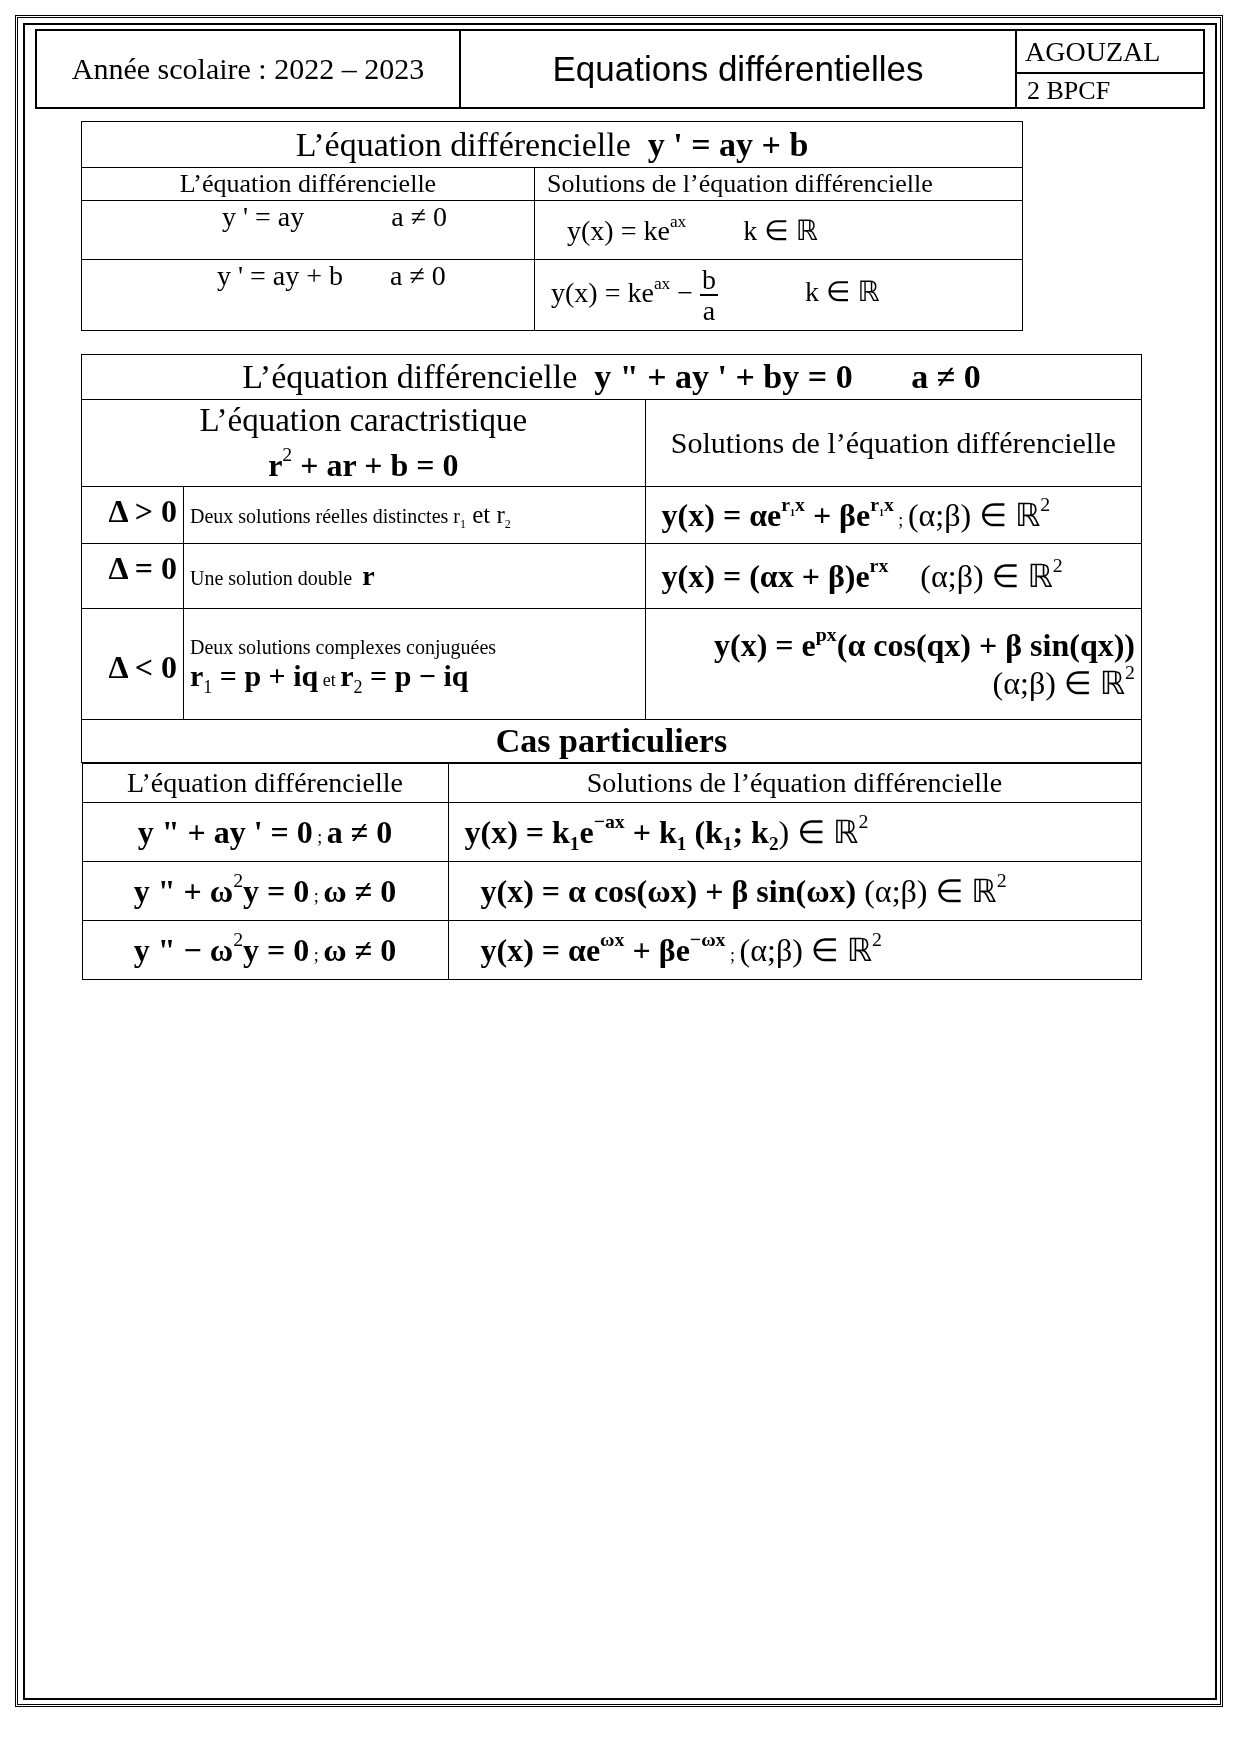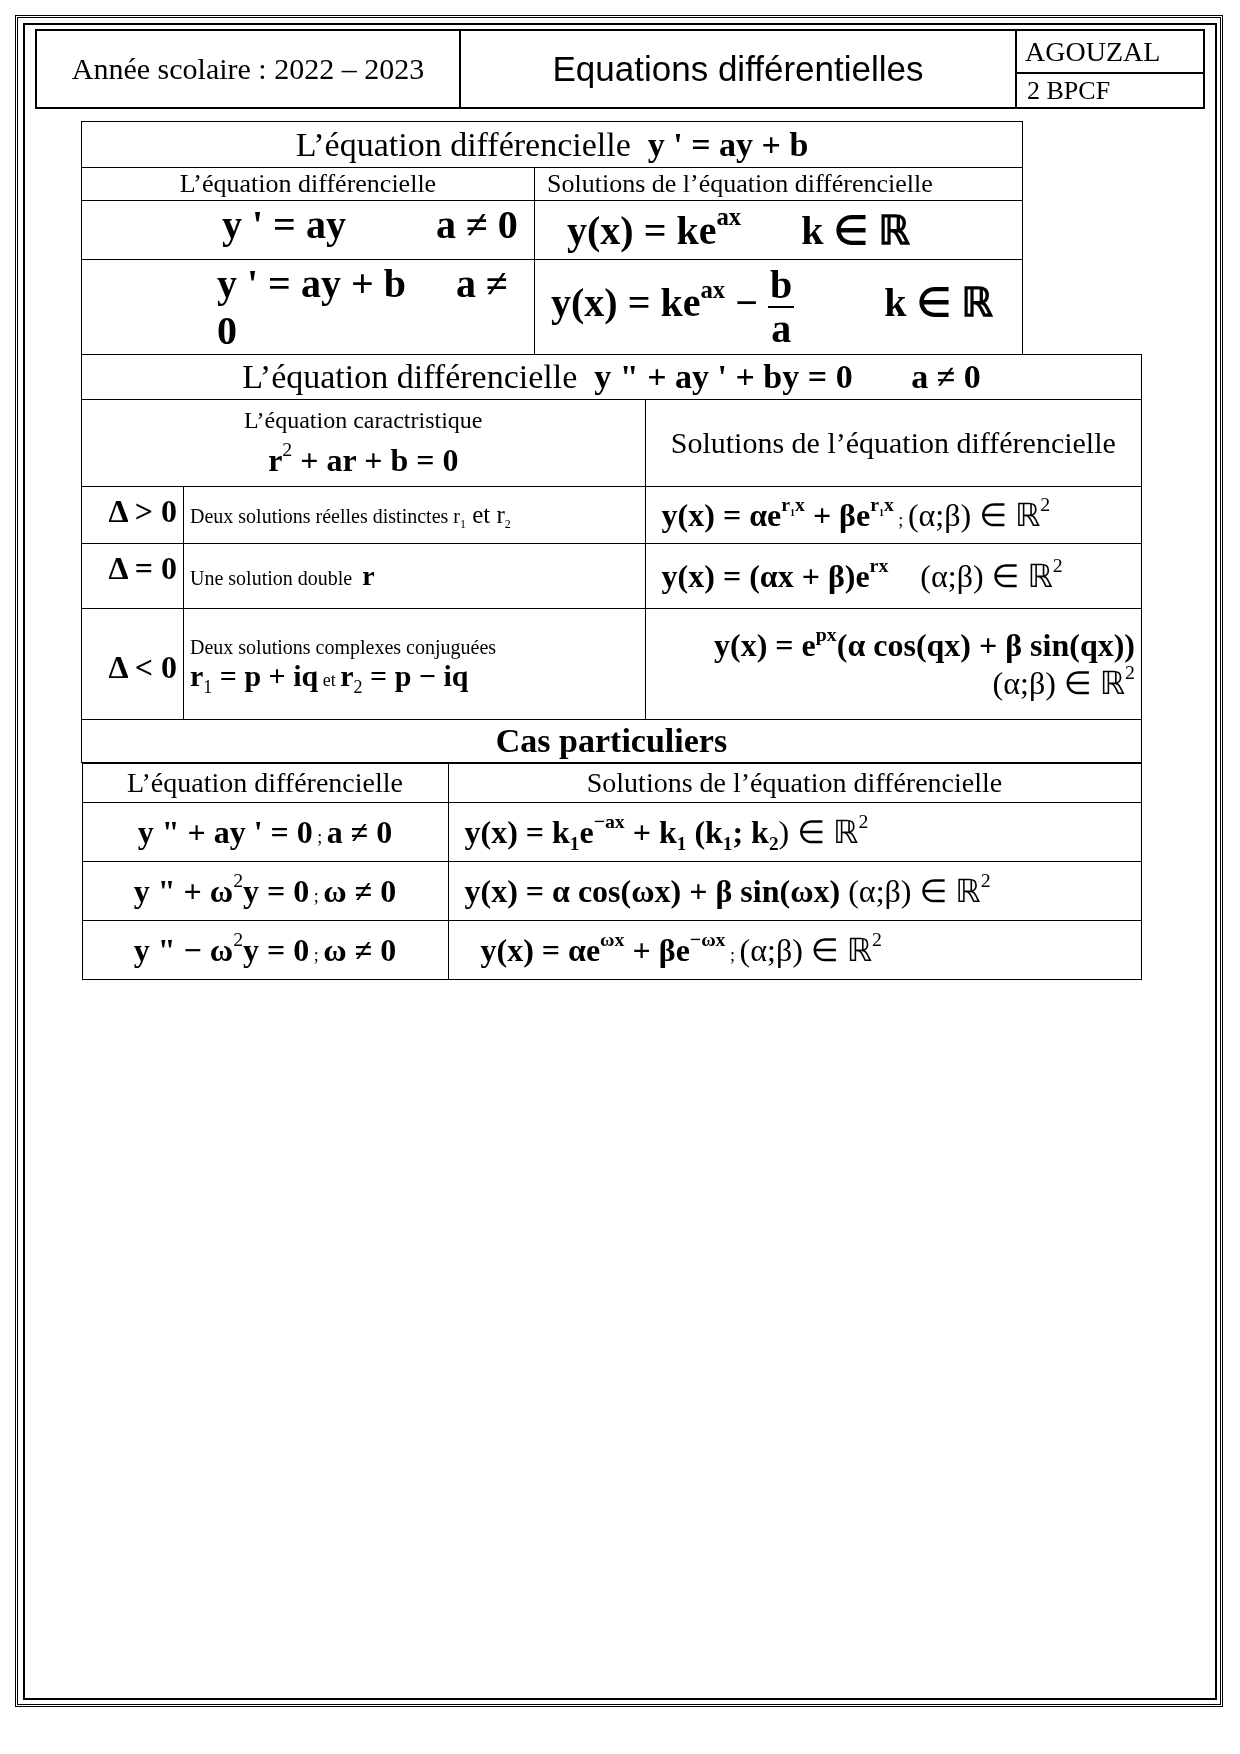--- a/index.html
+++ b/index.html
@@ -17,21 +17,21 @@
   .b { font-weight:bold; }
   sup { font-size:0.62em; vertical-align:0.75em; line-height:0; }
   sub { font-size:0.6em; line-height:0; }
   .frac { display:inline-block; vertical-align:middle; text-align:center; line-height:1.05; }
   .frac span { display:block; }
   .frac .num { border-bottom:2px solid #000; padding:0 2px; }
   .t1 { left:81px; top:121px; width:942px; }
   .t1 td { font-size:27px; }
   .t1 .cap { font-size:34px; text-align:center; height:45px; }
   .t1 .ch { font-size:26px; text-align:center; height:32px; }
-  .t1 .eq { font-size:40px; font-weight:bold; height:58px; }
+  .t1 .eq { font-size:28px; font-weight:normal; height:58px; }
   .t2 { left:81px; top:354px; width:1061px; }
   .t2 td { font-size:27px; }
   .t2 .cap { font-size:34px; text-align:center; height:44px; }
   .t2 .delta { font-size:32px; width:89px; text-align:right; vertical-align:top; padding-top:6px;font-weight:bold; }
   .t2 .desc { font-size:20px; }
   .t2 .sol { font-size:32px; font-weight:bold; }
   .t2 .particular { font-size:34px; font-weight:bold; text-align:center; height:42px; }
   .t2 .sub-h { font-size:28px; text-align:center; height:38px; }
   .t2 .pc-eq { font-size:32px; font-weight:bold; text-align:center; height:58px; }
   .t2 .pc-sol { font-size:32px; font-weight:bold; height:58px; }
@@ -97,21 +97,21 @@
   <tbody>
       <tr>
     <td colspan="3" class="cap">
       <span>L’équation différencielle</span>&nbsp;
       <span class="b">y " + ay ' + by = 0</span>
       <span class="b" style="margin-left:50px">a ≠ 0</span>
     </td>
   </tr>
   <tr>
     <td colspan="2" style="text-align:center;height:86px;width:515px">
-      <div style="font-size:24px">L’équation caractristique</div>
+      <div style="font-size:33px">L’équation caractristique</div>
       <div style="font-size:32px;font-weight:bold;margin-top:8px"><span>r</span><sup class="nb">2</sup><span> + ar + b = 0</span></div>
     </td>
     <td style="text-align:center;font-size:30px">Solutions de l’équation différencielle</td>
   </tr>
   <tr>
     <td class="delta" style="height:50px">Δ &gt; 0</td>
     <td class="desc">
       <span>Deux solutions réelles distinctes r</span><sub>1</sub><span style="font-size:25px"> et r</span><sub>2</sub>
     </td>
     <td class="sol" style="padding-left:16px">
@@ -148,21 +148,21 @@
               <tr>
           <td class="sub-h" style="width:353px;border-left:1px solid #000">L’équation différencielle</td>
           <td class="sub-h">Solutions de l’équation différencielle</td>
         </tr>
         <tr>
           <td class="pc-eq"><span>y " + ay ' = 0</span><span class="small"> ; </span><span>a ≠ 0</span></td>
           <td class="pc-sol" style="padding-left:16px"><span>y(x) = k</span><sub>1</sub><span>e</span><sup>−ax</sup><span> + k</span><sub>1</sub><span>   (k</span><sub>1</sub><span>; k</span><sub>2</sub><span class="nb">) ∈ ℝ</span><sup class="nb">2</sup></td>
         </tr>
         <tr>
           <td class="pc-eq"><span>y " + ω</span><sup class="nb">2</sup><span>y = 0</span><span class="small"> ; </span><span>ω ≠ 0</span></td>
-          <td class="pc-sol" style="padding-left:16px"><span>y(x) = α cos(ωx) + β sin(ωx)</span><span class="nb">  (α;β) ∈ ℝ</span><sup class="nb">2</sup></td>
+          <td class="pc-sol" style="padding-left:32px"><span>y(x) = α cos(ωx) + β sin(ωx)</span><span class="nb">  (α;β) ∈ ℝ</span><sup class="nb">2</sup></td>
         </tr>
         <tr>
           <td class="pc-eq"><span>y " − ω</span><sup class="nb">2</sup><span>y = 0</span><span class="small"> ; </span><span>ω ≠ 0</span></td>
           <td class="pc-sol" style="padding-left:32px"><span>y(x) = αe</span><sup>ωx</sup><span> + βe</span><sup>−ωx</sup><span class="small"> ;  </span><span class="nb">(α;β) ∈ ℝ</span><sup class="nb">2</sup></td>
         </tr>
       </tbody>
           </table>
     </td>
   </tr>
 </tbody>

